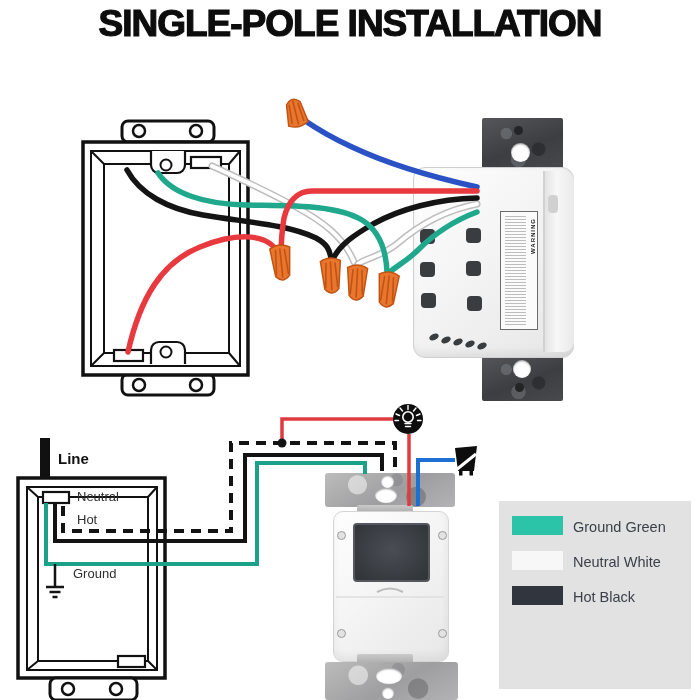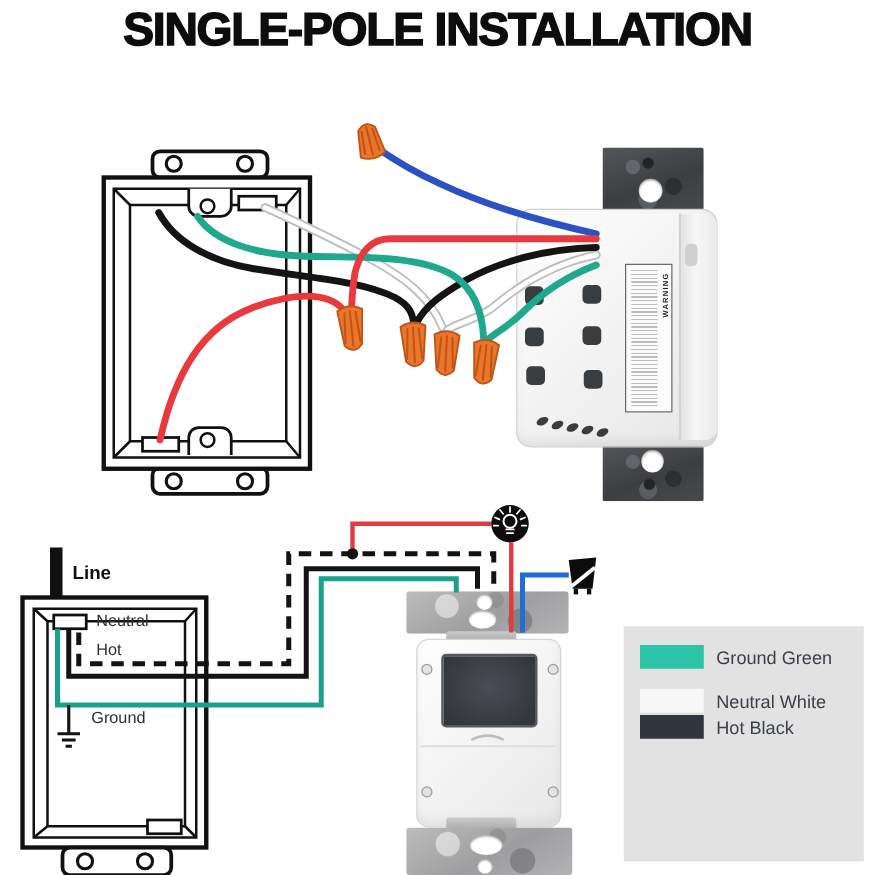--- a/index.html
+++ b/index.html
@@ -119,21 +119,21 @@
 
   <div class="abs legend" style="left: 499px; top: 501px; width: 192px; height: 188px; background: rgb(226, 226, 226);">
     <div class="legend-row" style="top:15px;">
       <div class="swatch" style="background: rgb(43, 196, 169);"></div>
       <div class="legend-label">Ground Green</div>
     </div>
     <div class="legend-row" style="top:50px;">
       <div class="swatch" style="background: rgb(247, 247, 247);"></div>
       <div class="legend-label">Neutral White</div>
     </div>
-    <div class="legend-row" style="top:71px;">
+    <div class="legend-row" style="top:85px;">
       <div class="swatch" style="background: rgb(49, 53, 62);"></div>
       <div class="legend-label">Hot Black</div>
     </div>
   </div>
 
   <div class="abs diag-label bold" style="left:58px;top:450px;">Line</div>
   <div class="abs diag-label" style="left:77px;top:489px;">Neutral</div>
   <div class="abs diag-label" style="left:77px;top:512px;">Hot</div>
   <div class="abs diag-label" style="left:73px;top:566px;">Ground</div>
 

